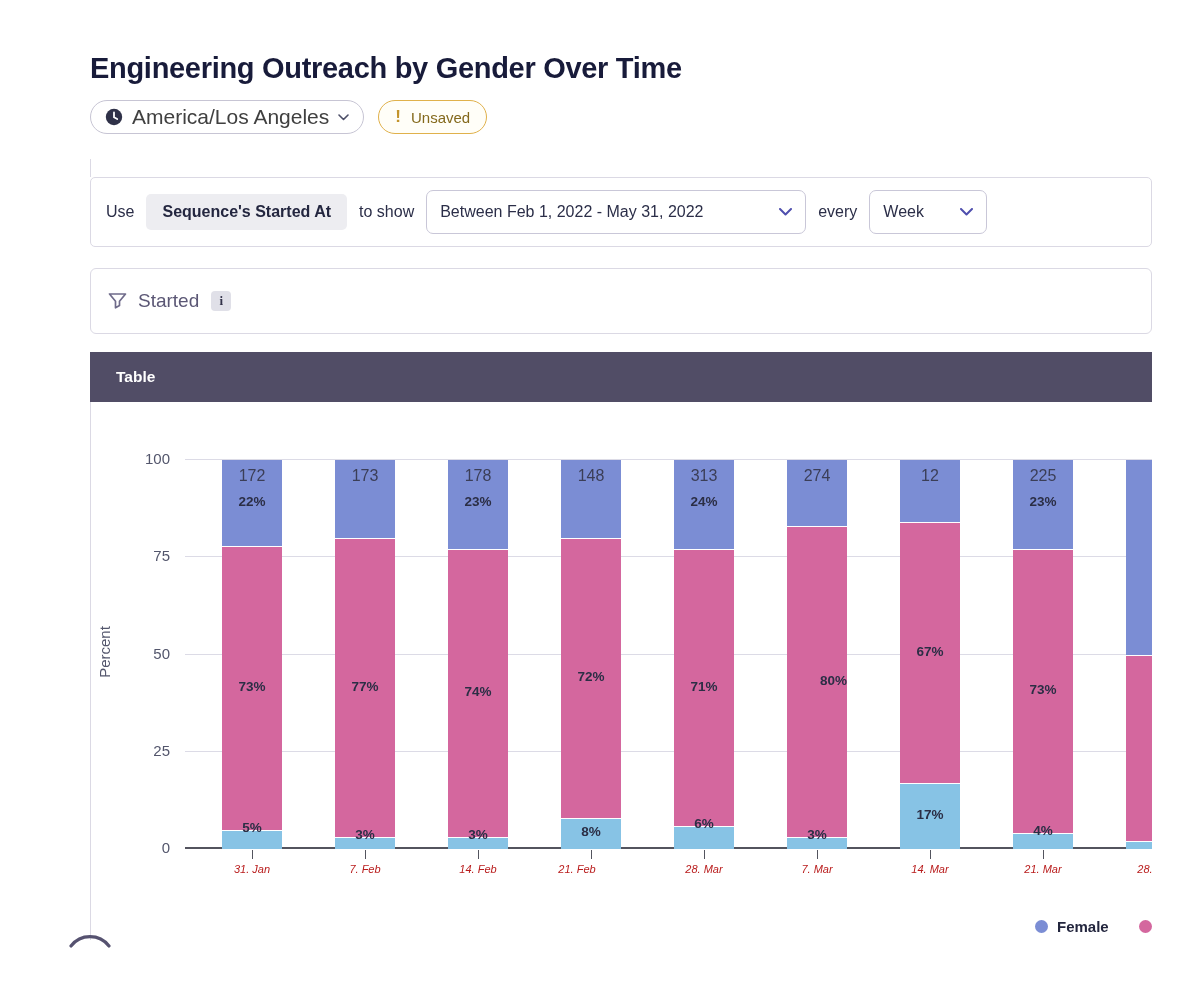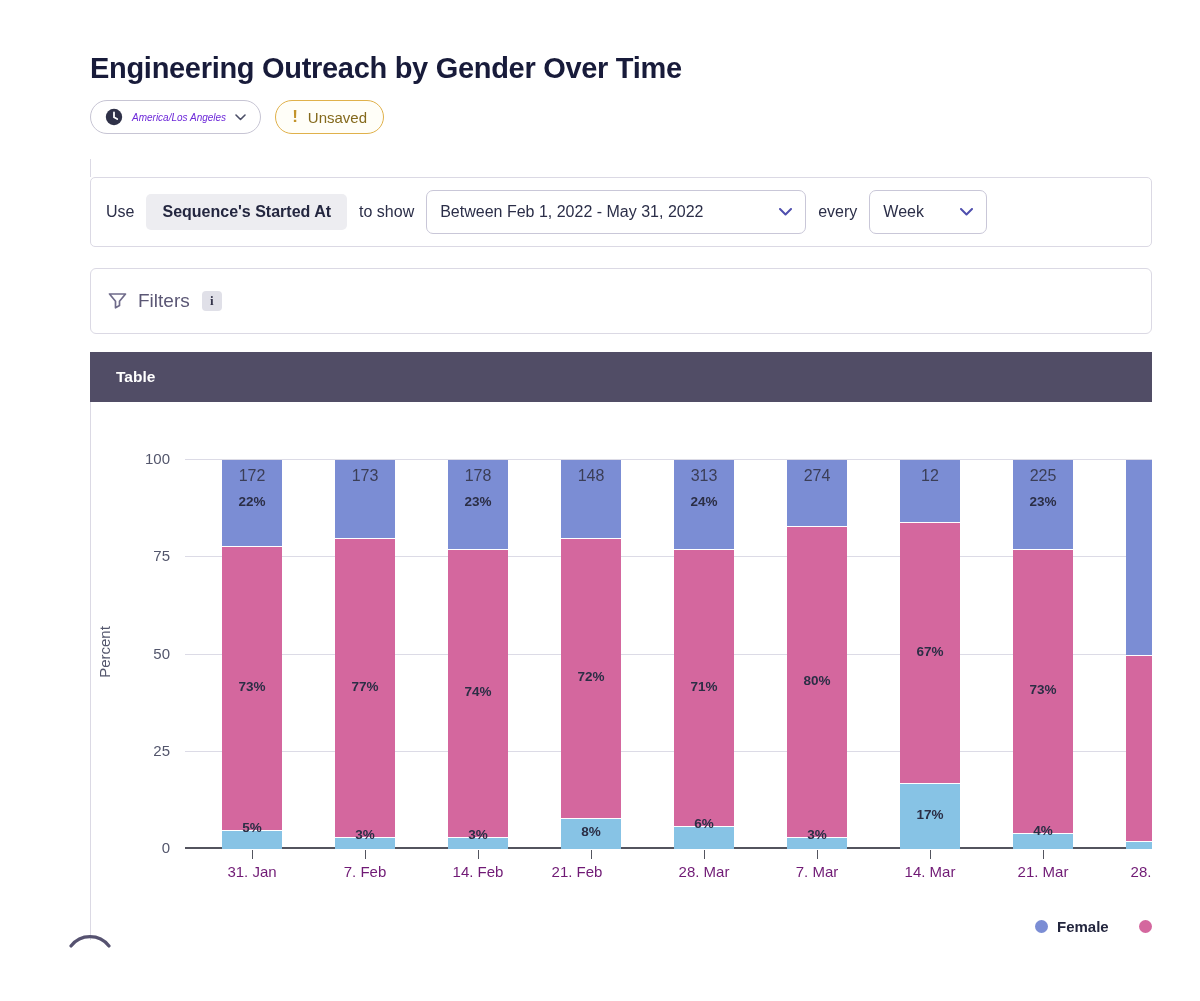--- a/index.html
+++ b/index.html
@@ -5,21 +5,21 @@
   * { margin:0; padding:0; box-sizing:border-box; }
   html,body { background:#ffffff; }
   body { font-family:"Liberation Sans", sans-serif; color:#23263e; }
   .page { position:relative; width:1200px; height:1001px; overflow:hidden; background:#fff; }
 
   
   .title { position:absolute; left:90px; top:52px; font-size:29px; font-weight:800; color:#181b3a; letter-spacing:-0.3px; }
   .pill-row { position:absolute; left:90px; top:100px; display:flex; gap:14px; }
   .tz-pill { display:inline-flex; align-items:center; gap:9px; height:34px; padding:0 14px;
              border:1px solid #c7c5d4; border-radius:17px; background:#fff; cursor:pointer; }
-  .tz-pill .lbl { font-size:10px; color:#6d28d9;font-style:italic; }
+  .tz-pill .lbl { font-size:21px; color:#404040; }
   .unsaved-pill { display:inline-flex; align-items:center; gap:10px; height:34px; padding:0 16px;
              border:1.5px solid #e0b14b; border-radius:17px; background:#fffef8; }
   .unsaved-pill .bang { font-size:17px; font-weight:800; color:#c3942c; }
   .unsaved-pill .lbl { font-size:15px; color:#84691c; }
 
   
   .frag-line { position:absolute; left:90px; top:159px; width:1px; height:18px; background:#dbd9e4; }
   .use-card { position:absolute; left:90px; top:177px; width:1062px; height:70px;
               border:1px solid #dbd9e4; border-radius:5px; background:#fff;
               display:flex; align-items:center; padding:0 15px; gap:12px; font-size:16px; color:#2b2e48; }
@@ -50,21 +50,21 @@
             transform:rotate(-90deg); font-size:15px; color:#53566c; }
   .ytick { position:absolute; left:20px; width:60px; text-align:right; font-size:15px; color:#53566c; }
   .plot { position:absolute; left:95px; top:57px; width:967px; height:389px; }
   .gridline { position:absolute; left:0; width:100%; height:1px; background:#dcdbe6; }
   .baseline { position:absolute; left:0; bottom:-1px; width:100%; height:2px; background:#53545e; }
   .bar-group { position:absolute; top:1px; height:389px; width:60px; }
   .seg { position:absolute; left:0; width:100%; }
   .bar-total { position:absolute; left:0; width:100%; top:7px; text-align:center; font-size:16px; color:#3b3e57; }
   .seg-label { position:absolute; left:0; width:100%; text-align:center; font-size:13.5px; font-weight:800; color:#2b2e45; }
   .xtick { position:absolute; top:391px; width:1px; height:9px; background:#53545e; }
-  .xlabel { position:absolute; top:404px; width:90px; text-align:center; font-size:15px; color:#701a75; }
+  .xlabel { position:absolute; top:404px; width:90px; text-align:center; font-size:11px; color:#b91c1c;font-style:italic; }
   .legend { position:absolute; top:516px; left:945px; display:flex; align-items:center; gap:30px; }
   .legend-item { display:flex; align-items:center; gap:9px; cursor:pointer; }
   .legend-dot { width:13px; height:13px; border-radius:50%; }
   .legend-lbl { font-size:15px; font-weight:700; color:#23263e; white-space:nowrap; }
   .spinner-arc { position:absolute; left:68px; top:934px; }
 </style>
 </head>
 <body>
 
 <div class="page">
@@ -116,21 +116,21 @@
       </span>
     </span>
   </div>
 
   <div class="filters-card">
     <span style="display:flex;">
       <svg width="21" height="20" viewBox="0 0 21 20">
           <path d="M2.5 3 H18.5 L12.5 10.2 V14.6 L8.5 16.8 V10.2 Z" fill="none" stroke="#6f6b8a" stroke-width="1.7" stroke-linejoin="round"></path>
         </svg>
     </span>
-    <span class="lbl">Filters</span>
+    <span class="lbl">Started</span>
     <span class="info-badge">i</span>
   </div>
 
   <div class="tabbar">
     <div class="tab inactive">Table</div>
   </div>
 
   <div class="chart-card">
     <div class="ylabel">Percent</div>
     <div id="yticks">
@@ -197,21 +197,21 @@
           <div class="seg-label" style="top: 218.565px;">71%</div>
           <div class="seg-label" style="top: 355.66px;">6%</div>
         </div>
         <div class="xtick" style="left: 519px;"></div>
         <div class="xlabel" style="left: 474px;">28. Mar</div>
         <div class="bar-group" style="left: 602px;">
           <div class="seg" style="top: 0px; height: 66.13px; background: rgb(123, 141, 212);"></div>
           <div class="seg" style="top: 66.13px; height: 311.2px; background: rgb(212, 103, 158); border-top: 1px solid rgb(255, 255, 255);"></div>
           <div class="seg" style="bottom: 0px; height: 11.67px; background: rgb(135, 195, 229); border-top: 1px solid rgb(255, 255, 255);"></div>
           <div class="bar-total">274</div>
-          <div class="seg-label" style="top: 212.73px;">80%</div>
+          <div class="seg-label" style="top: 212.73px; text-align: right;">80%</div>
           <div class="seg-label" style="top: 367.33px;">3%</div>
         </div>
         <div class="xtick" style="left: 632px;"></div>
         <div class="xlabel" style="left: 587px;">7. Mar</div>
         <div class="bar-group" style="left: 715px;">
           <div class="seg" style="top: 0px; height: 62.24px; background: rgb(123, 141, 212);"></div>
           <div class="seg" style="top: 62.24px; height: 260.63px; background: rgb(212, 103, 158); border-top: 1px solid rgb(255, 255, 255);"></div>
           <div class="seg" style="bottom: 0px; height: 66.13px; background: rgb(135, 195, 229); border-top: 1px solid rgb(255, 255, 255);"></div>
           <div class="bar-total">12</div>
           <div class="seg-label" style="top: 183.555px;">67%</div>

